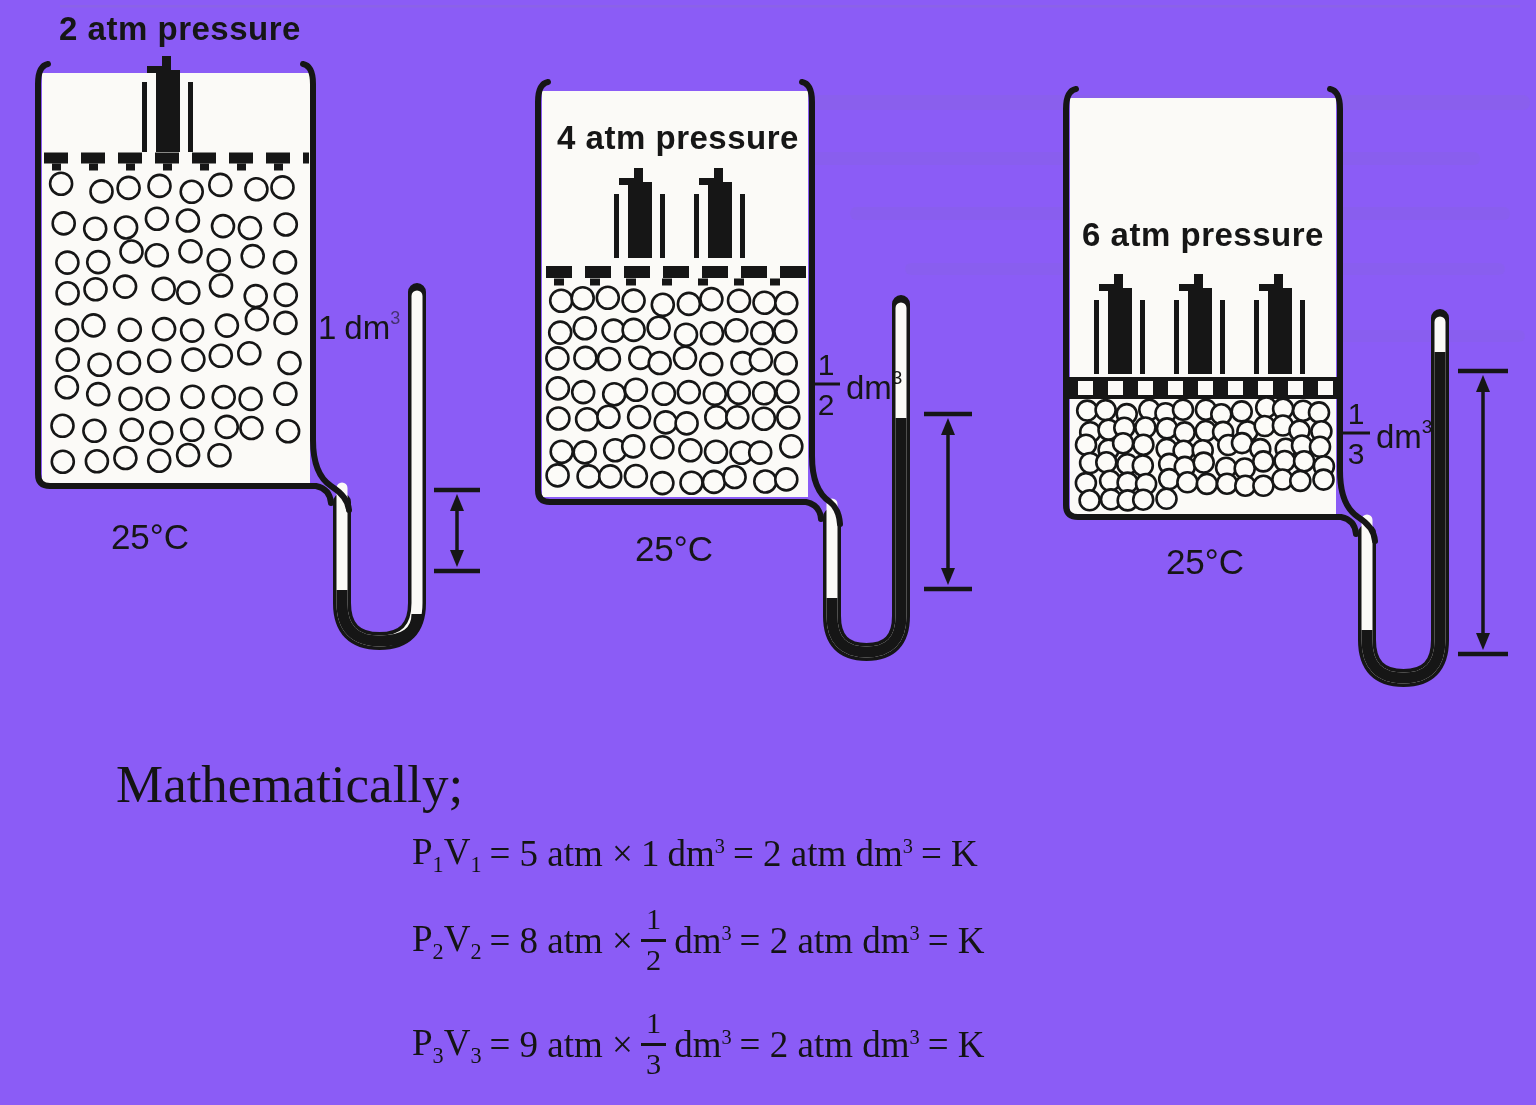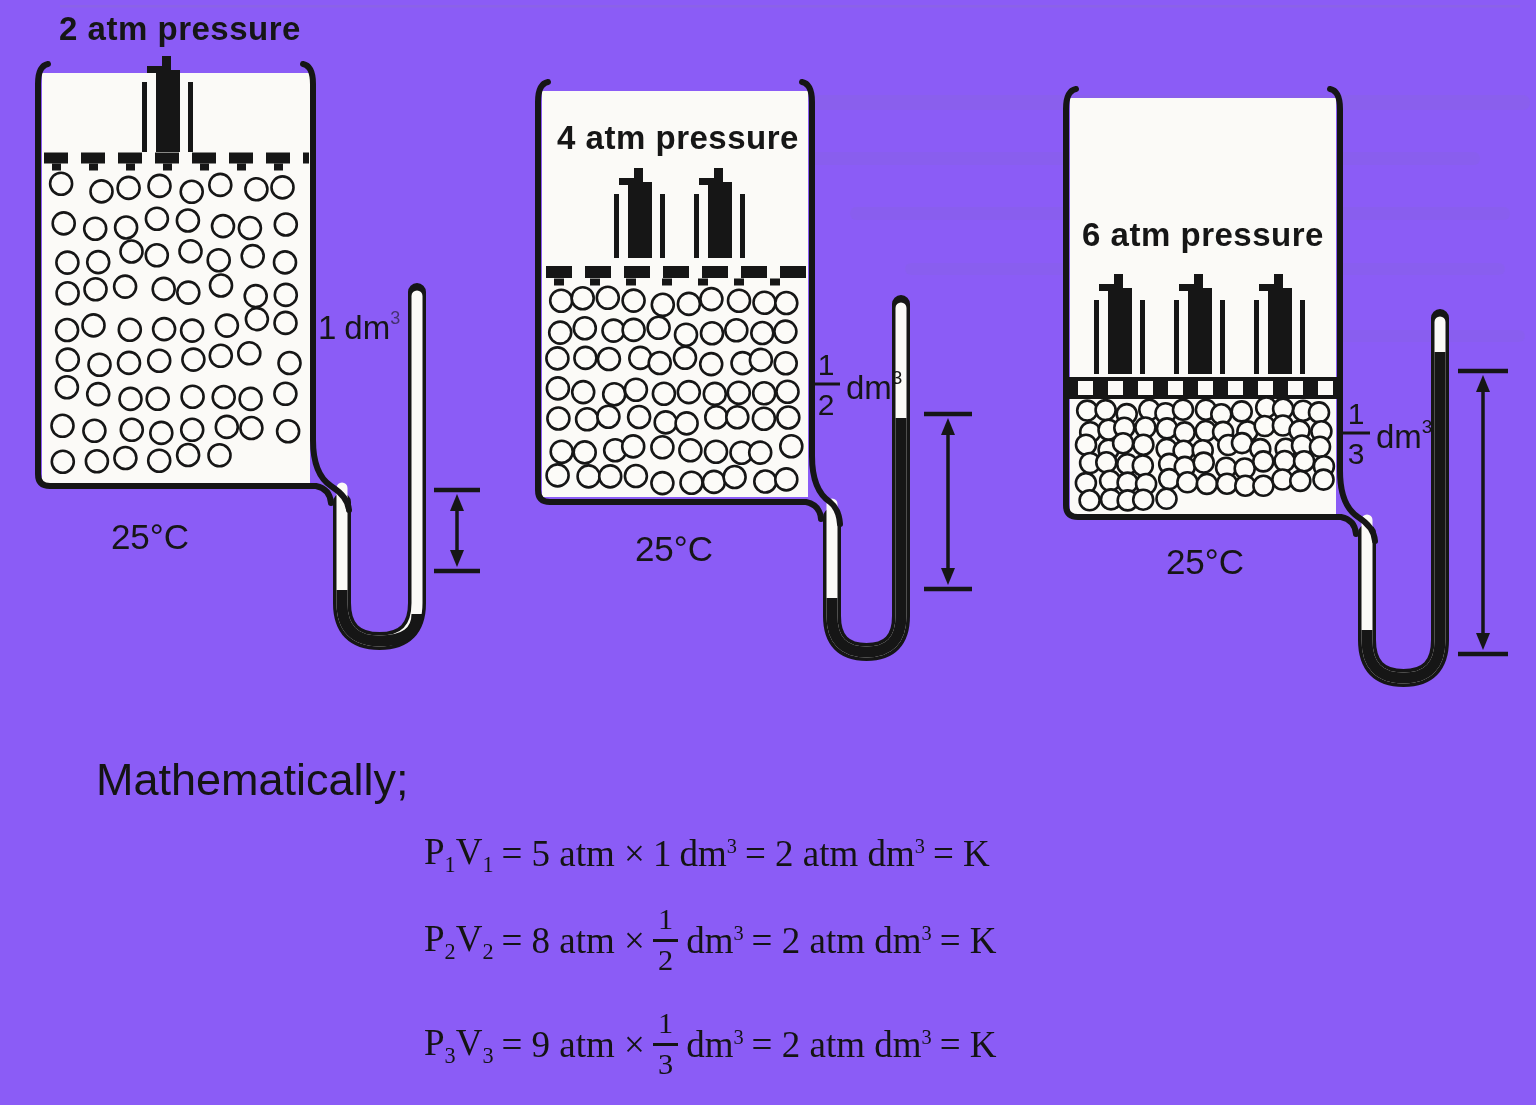--- a/index.html
+++ b/index.html
@@ -7,23 +7,23 @@
         font-family:"Liberation Sans",sans-serif;color:#161616;}
   .fig{position:absolute;left:0;top:0;}
   
   .lbl{font-weight:700;font-size:33px;fill:#161616;letter-spacing:0.5px;}
   .tmp{font-size:35px;fill:#161616;}
   .vol{font-size:33px;fill:#161616;}
   .volfr{font-size:30px;fill:#161616;}
   .volexp{font-size:19px;fill:#161616;}
   .volexp-faint{font-size:18px;fill:#161616;fill-opacity:.6;}
   
-  .math-heading{position:absolute;left:96px;top:754px;font-family:Liberation Sans, sans-serif;
-                font-size:45px;color:#141414;}
-  .equations{position:absolute;left:424px;top:822px;display:flex;flex-direction:column;gap:8px;
+  .math-heading{position:absolute;left:116px;top:754px;font-family:Liberation Serif, serif;
+                font-size:53px;color:#141414;}
+  .equations{position:absolute;left:412px;top:822px;display:flex;flex-direction:column;gap:8px;
              font-family:"Liberation Serif",serif;font-size:37px;color:#141414;}
   .eq{display:flex;align-items:center;gap:8px;min-height:96px;white-space:nowrap;}
   .eq.first{min-height:62px;}
   .eq sub{font-size:.6em;line-height:1;}
   .eq sup{font-size:.55em;line-height:1;vertical-align:super;}
   .frac{display:inline-flex;flex-direction:column;align-items:center;line-height:1.05;
         font-size:.82em;}
   .frac .fnum,.frac .fden{padding:0 5px;}
   .frac .bar{align-self:stretch;height:0;border-top:3px solid #141414;margin:3px 0;}
   .frac:has(.fnum:empty){display:none;}

